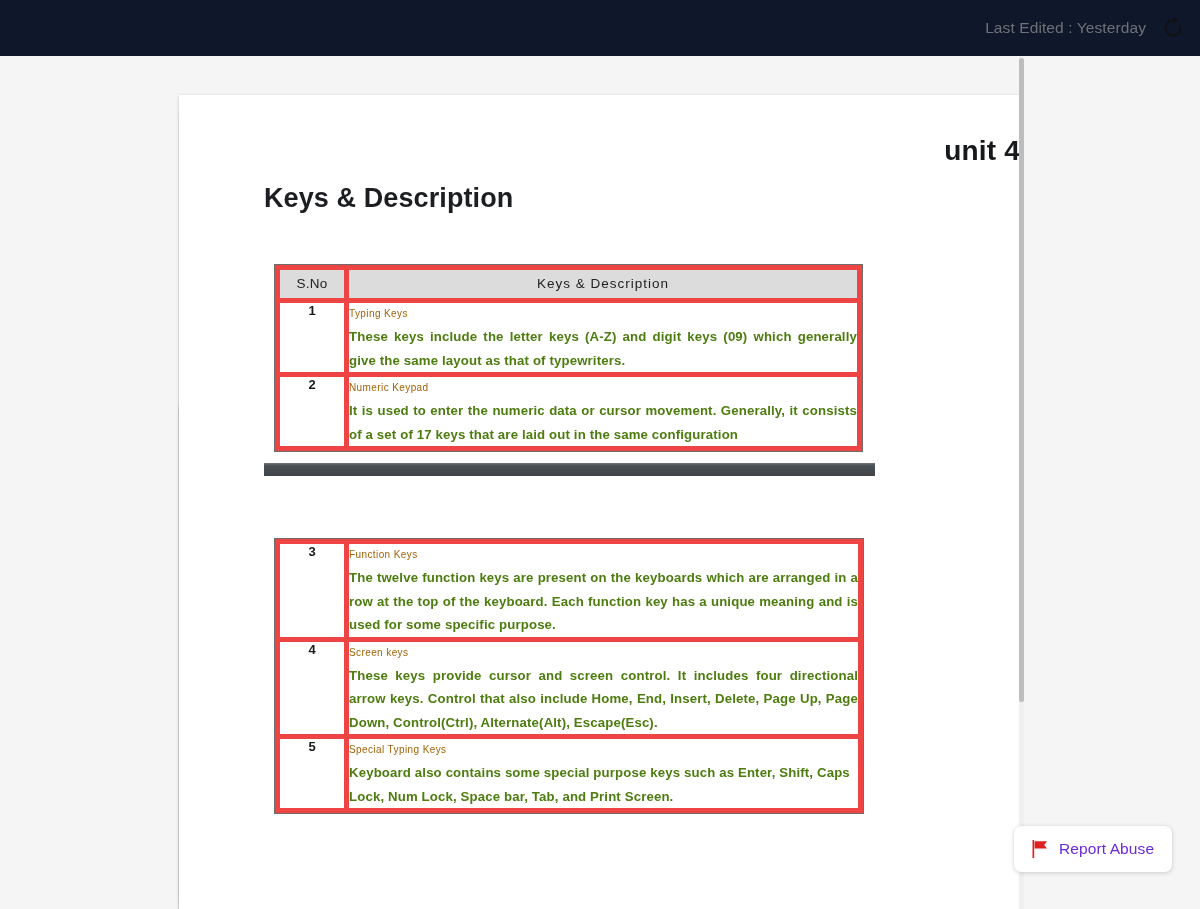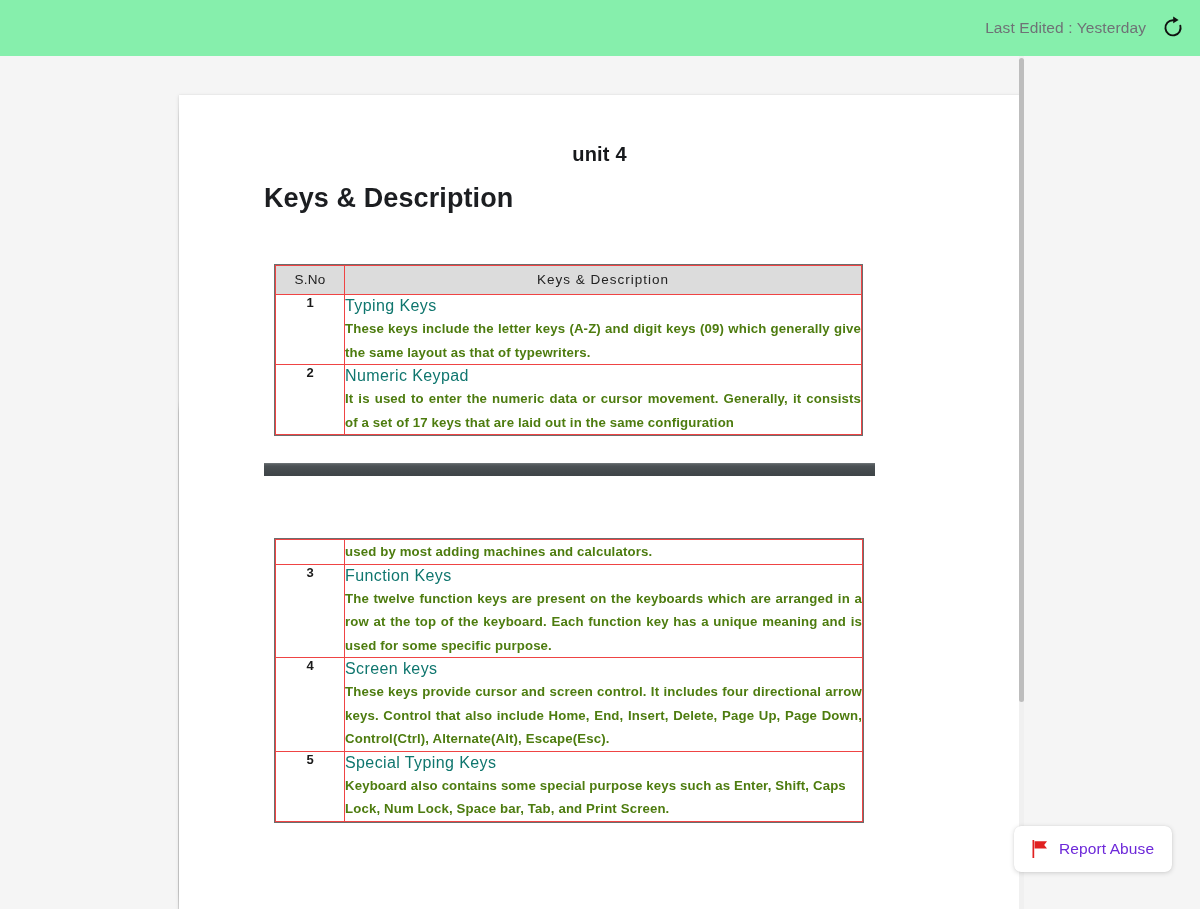--- a/index.html
+++ b/index.html
@@ -8,21 +8,21 @@
     width: 1200px; height: 909px;
     overflow: hidden;
     background: #f5f5f5;
     font-family: "Liberation Sans", sans-serif;
   }
 
   
   .topbar {
     position: absolute; top: 0; left: 0;
     width: 1200px; height: 56px;
-    background: #86efac;
+    background: #0f172a;
     display: flex; align-items: center; justify-content: flex-end;
   }
   .last-edited {
     font-size: 15.5px;
     color: #6f7276;
     letter-spacing: .1px;
     margin-right: 14px;
   }
   .refresh-icon {
     width: 26px; height: 26px;
@@ -72,24 +72,24 @@
     position: absolute;
     left: 0; top: 2px;
     width: 5px; height: 644px;
     background: #bdbdbd;
     border-radius: 3px;
   }
 
   
   .doc-title {
     position: absolute;
-    left: 0; top: 48px;
+    left: 0; top: 40px;
     width: 841px;
-    text-align: center;
-    font-size: 20px;
+    text-align: right;
+    font-size: 28px;
     font-weight: bold;
     color: #17191c;
     letter-spacing: .2px;
   }
   .doc-heading {
     position: absolute;
     left: 85px; top: 88px;
     font-size: 27px;
     font-weight: bold;
     color: #1c1e21;
@@ -102,21 +102,21 @@
     border: 1px solid #6d6d6d;
     border-collapse: collapse;
     background: #ffffff;
   }
   .scan table {
     border-collapse: collapse;
     width: 100%;
     table-layout: fixed;
   }
   .scan td, .scan th {
-    border: 1px solid #ef4444;
+    border: 5px solid #ef4444;
     vertical-align: top;
     padding: 0;
   }
   .col-sno { width: 69px; }
 
   .hdr-sno, .hdr-desc {
     background: #dcdcdc;
     text-align: center;
     font-size: 13.5px;
     color: #222;
@@ -131,22 +131,22 @@
     text-align: center;
     font-size: 13px;
     font-weight: bold;
     color: #1a1a1a;
     padding-top: 9px;
   }
   .cell {
     padding: 6px 8px 8px 10px;
   }
   .cell .term {
-    font-size: 16px;
-    color: #0f766e;
+    font-size: 10px;
+    color: #a16207;
     letter-spacing: .4px;
     line-height: 22px;
     white-space: nowrap;
   }
   .cell .desc {
     font-size: 13.2px;
     font-weight: bold;
     color: #4d7c0f;
     line-height: 23.5px;
     letter-spacing: .15px;
@@ -253,26 +253,20 @@
     <div class="separator-bar"></div>
 
     <div class="scan" id="scan-keys-2">
       <table>
         <colgroup>
             <col class="col-sno">
             <col>
           </colgroup>
         <tbody>
           <tr>
-            <td class="sno"></td>
-            <td class="cell">
-              <div class="desc nojustify">used by most adding machines and calculators.</div>
-            </td>
-          </tr>
-          <tr>
             <td class="sno">3</td>
             <td class="cell">
               <div class="term">Function Keys</div>
               <div class="desc">The twelve function keys are present on the keyboards which are arranged in a row at the top of the keyboard. Each function key has a unique meaning and is used for some specific purpose.</div>
             </td>
           </tr>
           <tr>
             <td class="sno">4</td>
             <td class="cell">
               <div class="term">Screen keys</div>

